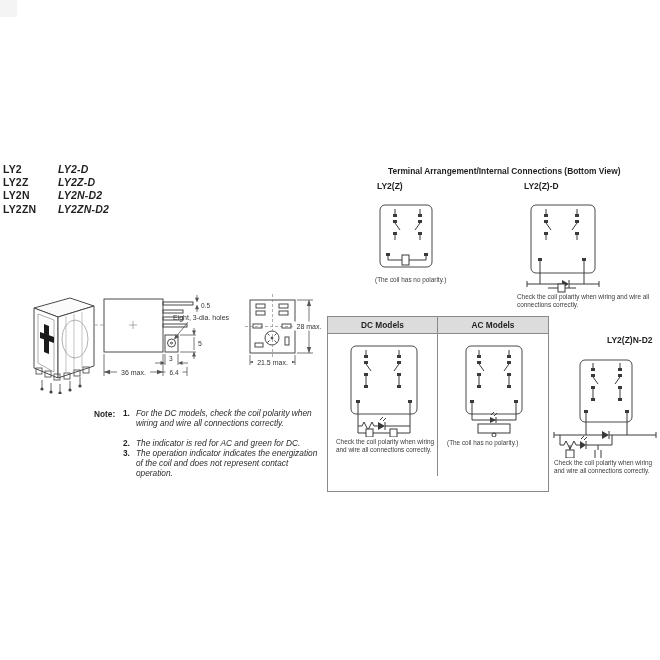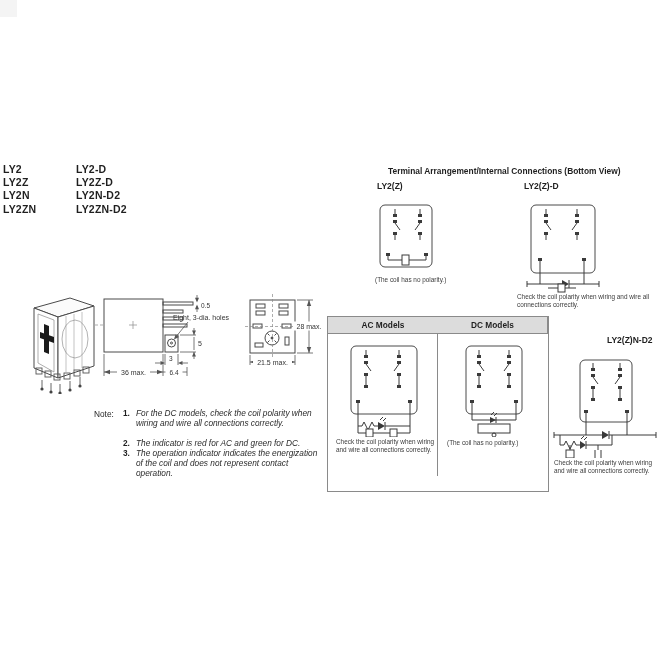--- a/index.html
+++ b/index.html
@@ -18,21 +18,21 @@
   .tbl-header{height:16px;background:#dcdcdc;border-bottom:1px solid #8a8a8a;
               font-weight:bold;font-size:8.3px;text-align:center;line-height:16px;color:#1f1f1f;}
   .tbl-subrow{display:flex;height:16px;border-bottom:1px solid #8a8a8a;background:#dcdcdc;}
   .tbl-subcell{width:50%;font-weight:bold;font-size:8.3px;text-align:center;line-height:16px;color:#1f1f1f;box-sizing:border-box;}
   .tbl-subcell.first{border-right:1px solid #8a8a8a;}
   .tbl-body{position:relative;height:142px;display:flex;}
   .tbl-cell{position:relative;width:50%;box-sizing:border-box;}
   .tbl-cell.first{border-right:1px solid #8a8a8a;}
   
   .note-wrap{left:94px;top:409px;width:230px;}
-  .note-label{position:absolute;left:0;top:0;font-weight:normal;font-size:8.3px;color:#1f1f1f;}
+  .note-label{position:absolute;left:0;top:0;font-weight:bold;font-size:8.3px;color:#1f1f1f;}
   .note-item{position:absolute;display:flex;}
   .note-num{width:13px;font-weight:bold;font-size:8.3px;line-height:9.9px;color:#1f1f1f;flex:none;}
   .note-text{width:188px;font-size:8.3px;line-height:9.9px;color:#2b2b2b;font-style:italic;}
   svg{display:block;}
   svg text{font-family:"Liberation Sans",sans-serif;}
   .dim{font-size:7px;fill:#333;}
   .dims{font-size:6.5px;fill:#333;}
 </style>
 </head>
 <body>
@@ -65,21 +65,21 @@
       </g>
     </defs>
   </svg>
 
   <div class="abs model-col" style="left:3px;top:163px;">
     <div>LY2</div>
     <div>LY2Z</div>
     <div>LY2N</div>
     <div>LY2ZN</div>
   </div>
-  <div class="abs model-col" style="left:76px;top:163px;">
+  <div class="abs model-col" style="left:58px;top:163px;font-style:italic;">
     <div>LY2-D</div>
     <div>LY2Z-D</div>
     <div>LY2N-D2</div>
     <div>LY2ZN-D2</div>
   </div>
 
   <div class="abs stitle" style="left:388px;top:166px;">Terminal Arrangement/Internal Connections (Bottom View)</div>
 
   <div class="abs dlabel" style="left:377px;top:181px;">LY2(Z)</div>
   <svg class="abs" style="left:376px;top:200px;" width="62" height="72" viewBox="0 0 62 72">
@@ -269,22 +269,22 @@
       <line x1="155" y1="69" x2="200" y2="69"></line>
       <path d="M155,69 L161,66.7 L161,71.3 Z" fill="#555" stroke="none"></path>
       <path d="M200,69 L194,66.7 L194,71.3 Z" fill="#555" stroke="none"></path>
     </g>
     <rect x="158" y="64.5" width="39" height="9" fill="#fff"></rect>
     <text class="dim" x="177.5" y="71.5" text-anchor="middle">21.5 max.</text>
   </svg>
 
   <div class="abs conn-table">
     <div class="tbl-subrow">
+      <div class="tbl-subcell first">DC Models</div>
       <div class="tbl-subcell">AC Models</div>
-      <div class="tbl-subcell first">DC Models</div>
     </div>
     <div class="tbl-body">
 
       <div class="tbl-cell first">
         <svg class="abs" style="left:17px;top:6px;" width="92" height="97" viewBox="0 0 92 97">
           <rect x="6" y="6" width="66" height="68" rx="5" fill="none" stroke="#4a4a4a" stroke-width="1"></rect>
           <use href="#pole-l" x="21" y="10"></use>
           <use href="#pole-r" x="54" y="10"></use>
           <use href="#termsq" x="21" y="41"></use>
             <use href="#termsq" x="54" y="41"></use>

